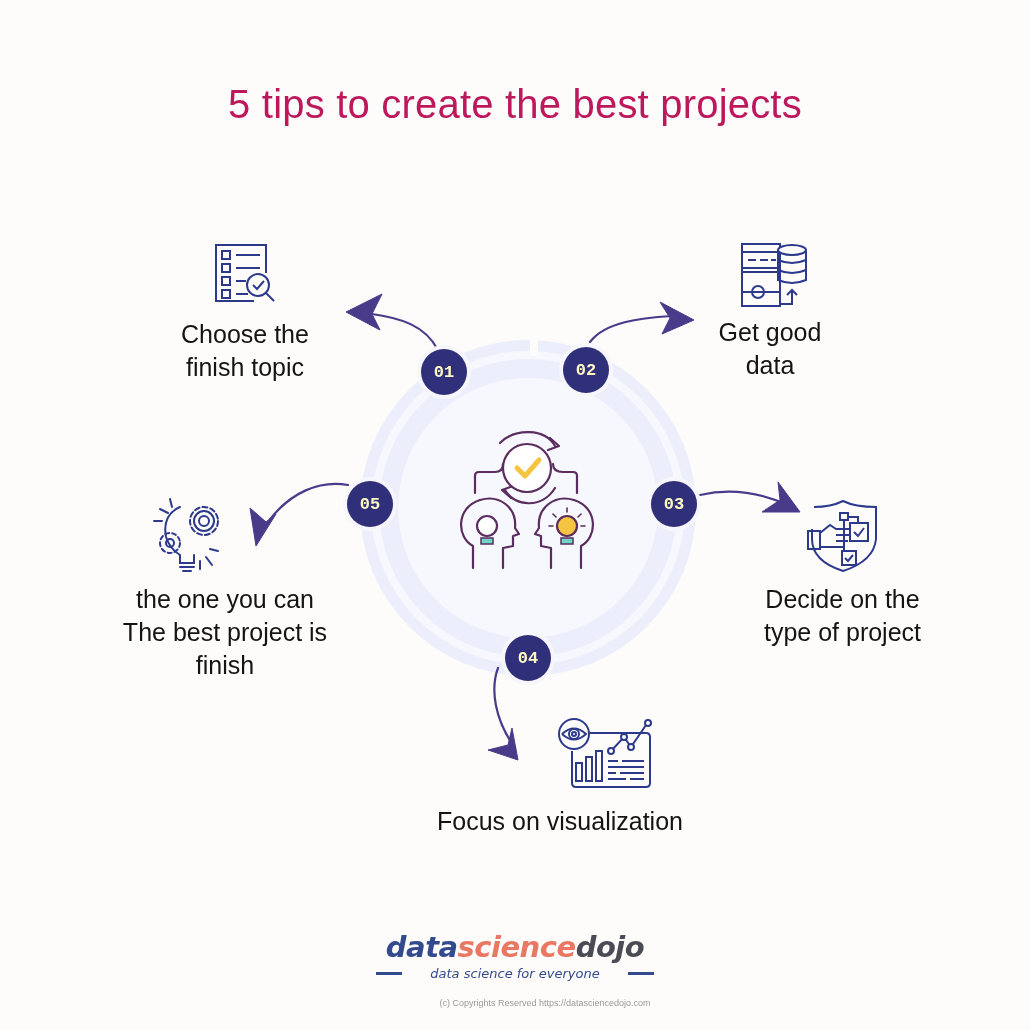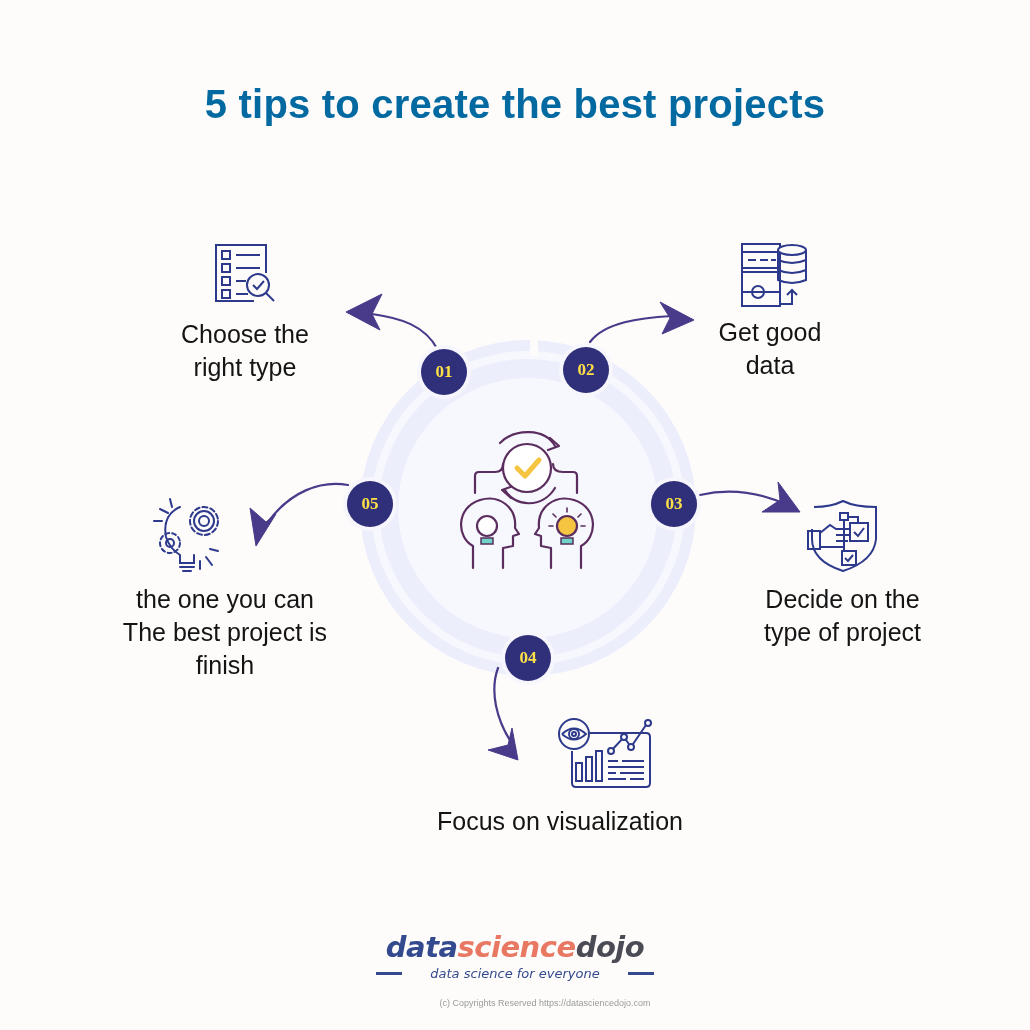--- a/index.html
+++ b/index.html
@@ -1,21 +1,21 @@
 <!DOCTYPE html>
 <html><head>
 <meta charset="utf-8">
 <style>
   * { margin:0; padding:0; box-sizing:border-box; }
   html, body { width:1030px; height:1030px; background:#fdfcfb; overflow:hidden; }
   body { position:relative; font-family:"Liberation Sans", sans-serif; color:#111; }
-  .title { position:absolute; left:0; top:82px; width:1030px; text-align:center; font-size:40px; font-weight:700; color:#0369a1; letter-spacing:0.2px; }
+  .title { position:absolute; left:0; top:82px; width:1030px; text-align:center; font-size:40px; font-weight:400; color:#be185d; letter-spacing:0.2px; }
   .abs { position:absolute; }
   .label { position:absolute; text-align:center; font-size:25px; line-height:33px; color:#141414; }
-  .badge { position:absolute; width:46px; height:46px; border-radius:50%; background:#2f2f7a; color:#fde047; font-weight:700; font-size:17px; display:flex; align-items:center; justify-content:center; box-shadow:0 0 0 4px #f6f6fc; font-family:Liberation Serif, serif; }
+  .badge { position:absolute; width:46px; height:46px; border-radius:50%; background:#2f2f7a; color:#fef9c3; font-weight:700; font-size:17px; display:flex; align-items:center; justify-content:center; box-shadow:0 0 0 4px #f6f6fc; font-family:Liberation Mono, monospace; }
   .logo { position:absolute; left:0; top:930px; width:1030px; text-align:center;font-style:italic; }
   .logo-main { font-size:29px; font-weight:700; font-family:"DejaVu Sans", sans-serif; letter-spacing:-0.5px; }
   .logo-data { color:#344a8f; }
   .logo-science { color:#e97862; }
   .logo-dojo { color:#4b4b55; }
   .tagline-row { display:flex; align-items:center; justify-content:center; gap:28px; margin-top:2px; }
   .tag-line { width:26px; height:3px; background:#344a8f; }
   .tagline { font-size:13px; color:#344a8f; font-family:"DejaVu Sans", sans-serif; }
   .copyright { position:absolute; left:0; top:998px; width:1030px; text-align:center; font-size:9px; color:#9a9a9a;margin-left:30px; }
 </style>
@@ -173,21 +173,21 @@
     <circle cx="54" cy="26" r="14" stroke-dasharray="5 3"></circle>
     <circle cx="54" cy="26" r="10"></circle>
     <circle cx="54" cy="26" r="5"></circle>
     <circle cx="20" cy="48" r="10" stroke-dasharray="4 3"></circle>
     <circle cx="20" cy="48" r="4"></circle>
   </g>
 </svg>
 
 <div class="label" style="left:150px;top:318px;width:190px">
   <div>Choose the</div>
-  <div>right type</div>
+  <div>finish topic</div>
 </div>
 <div class="label" style="left:690px;top:316px;width:160px">
   <div>Get good</div>
   <div>data</div>
 </div>
 <div class="label" style="left:730px;top:583px;width:225px">
   <div>Decide on the</div>
   <div>type of project</div>
 </div>
 <div class="label" style="left:400px;top:805px;width:320px">

